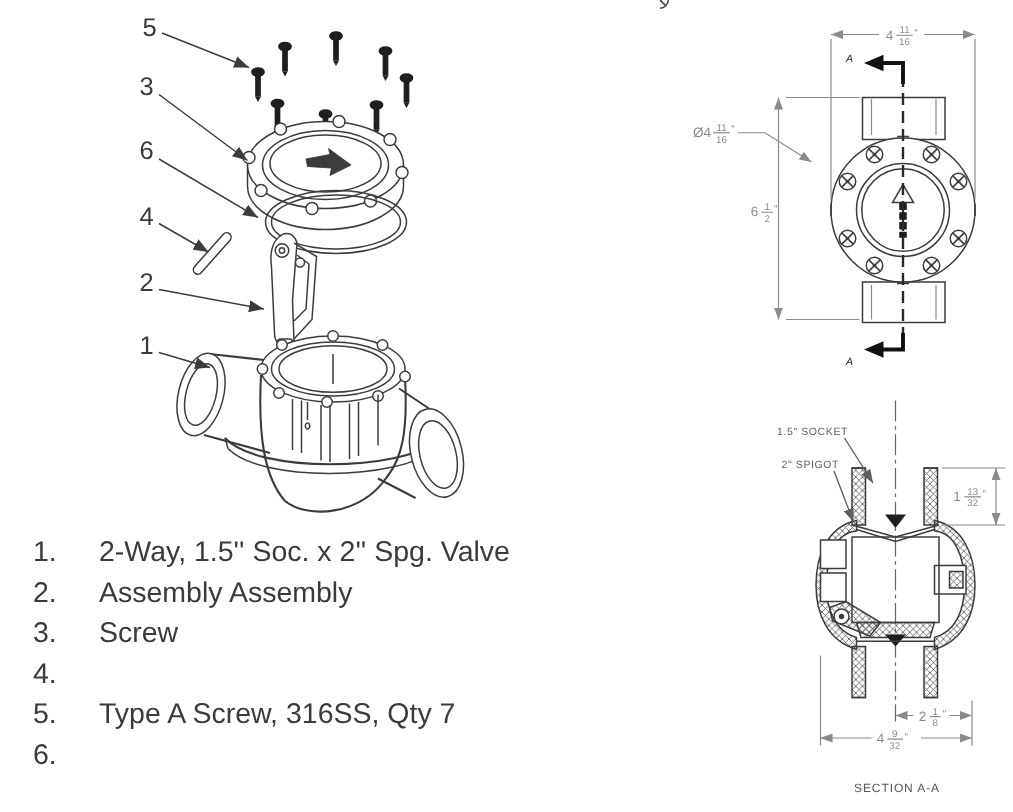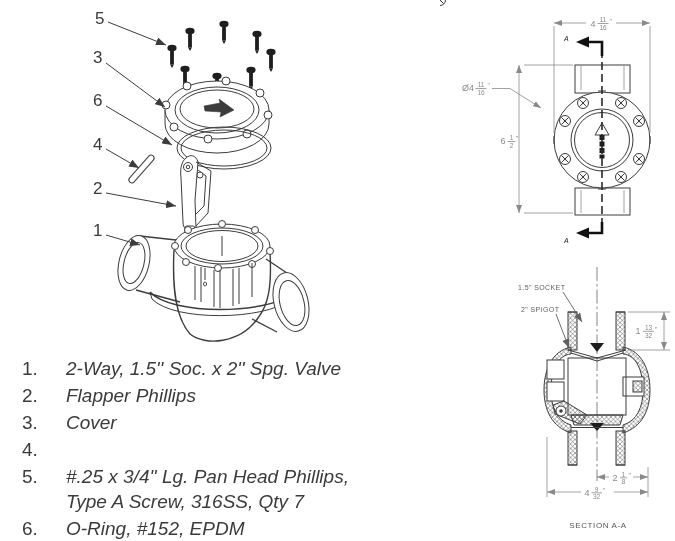--- a/index.html
+++ b/index.html
@@ -15,21 +15,21 @@
   .dimf{fill:#8a8a8a;font-size:6.5px;}
   .lblt{fill:#5f5f5f;font-size:7px;letter-spacing:0.4px;}
   .capt{fill:#565656;font-size:8px;letter-spacing:0.6px;}
   .callout{fill:#3a3a3a;font-size:17px;}
   .secA{fill:#222;font-size:7px;font-style:italic;}
   .hatched{fill:url(#xh);stroke:#3c3c3c;stroke-width:1;}
   
   #parts{position:absolute;left:0;top:356px;width:445px;font-size:19px;line-height:25px;color:#3b3b3b;}
   .pl-row{display:flex;margin-bottom:2px;}
   .pl-num{width:44px;padding-left:22px;flex:none;}
-  .pl-text{flex:1;font-style:italic;}
+  .pl-text{flex:1;}
 </style>
 </head>
 <body>
 
 <div id="page">
 
   <svg id="exploded" style="left:0;top:0" width="445" height="360" viewBox="0 0 445 360">
     <defs>
       <marker id="arrB" markerUnits="userSpaceOnUse" markerWidth="10" markerHeight="8" viewBox="0 0 10 8" refX="10" refY="4" orient="auto-start-reverse">
         <path d="M0,0 L10,4 L0,8 z" fill="#3c3c3c"></path>
@@ -333,35 +333,33 @@
     <text class="capt" text-anchor="middle" x="158" y="273">SECTION A-A</text>
   </svg>
 
   <div id="parts">
     <div class="pl-row">
       <div class="pl-num">1.</div>
       <div class="pl-text">2-Way, 1.5'' Soc. x 2'' Spg. Valve</div>
     </div>
     <div class="pl-row">
       <div class="pl-num">2.</div>
-      <div class="pl-text">Flapper Phillips</div>
+      <div class="pl-text">Assembly Assembly</div>
     </div>
     <div class="pl-row">
       <div class="pl-num">3.</div>
-      <div class="pl-text">Cover</div>
+      <div class="pl-text">Screw</div>
     </div>
     <div class="pl-row">
       <div class="pl-num">4.</div>
     </div>
     <div class="pl-row">
       <div class="pl-num">5.</div>
       <div class="pl-text">
-        <div>#.25 x 3/4'' Lg. Pan Head Phillips,</div>
         <div>Type A Screw, 316SS, Qty 7</div>
       </div>
     </div>
     <div class="pl-row">
       <div class="pl-num">6.</div>
-      <div class="pl-text">O-Ring, #152, EPDM</div>
     </div>
   </div>
 
 </div>
 
 </body></html>

